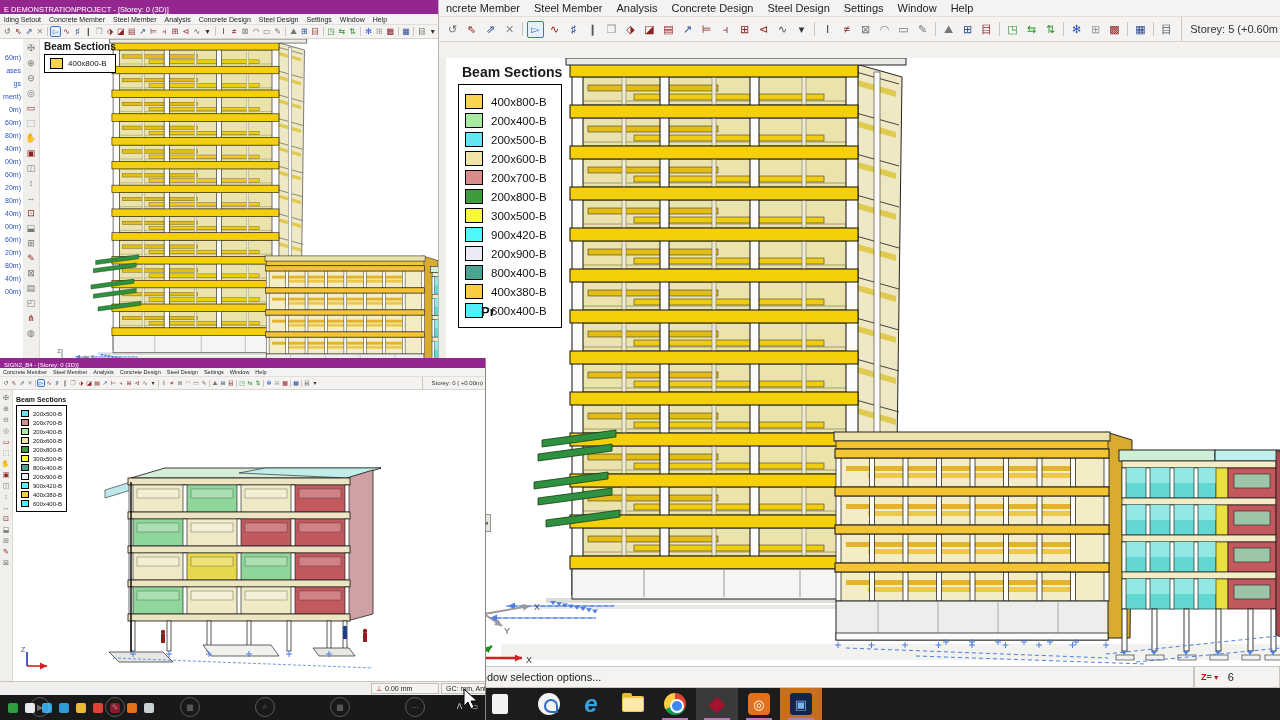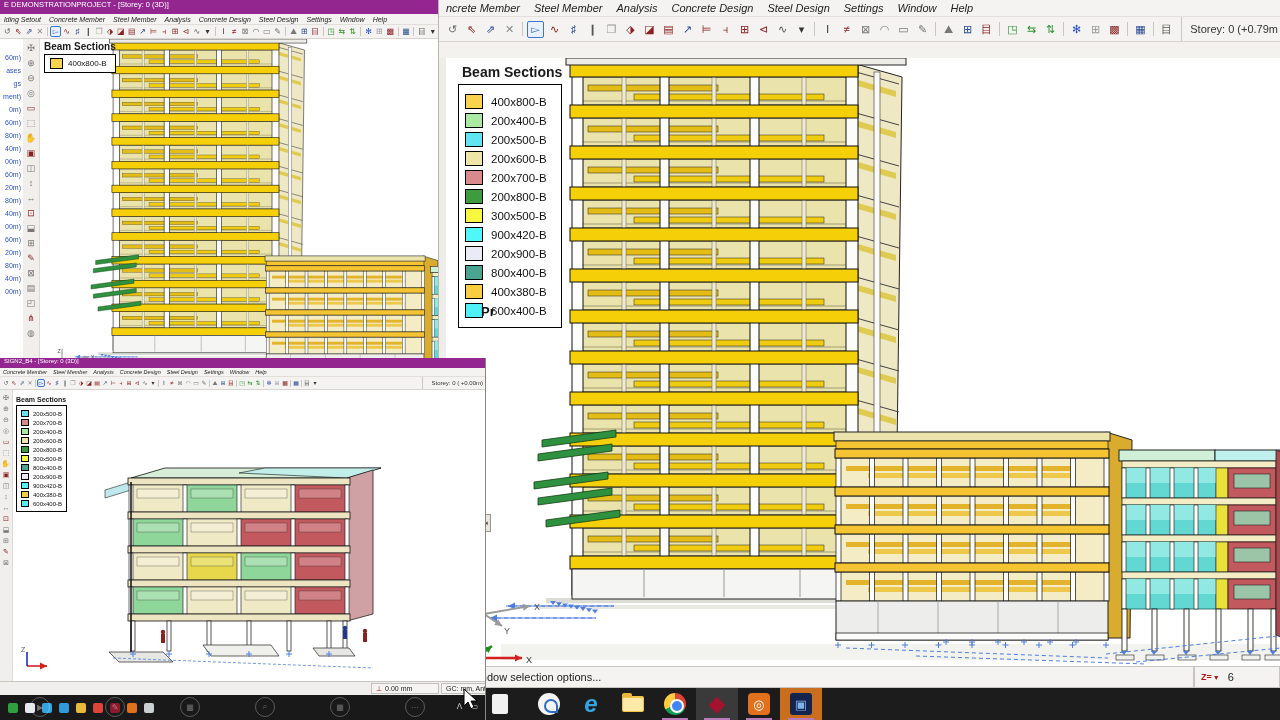--- a/index.html
+++ b/index.html
@@ -1,25 +1,25 @@
 <!DOCTYPE html>
 <html><head>
 <meta charset="utf-8">
 <style>
   * { margin:0; padding:0; box-sizing:border-box; }
   html,body { width:1280px; height:720px; overflow:hidden; background:#000;
     font-family:"Liberation Sans", sans-serif; }
   #screen { position:relative; width:1280px; height:720px; background:#101010; overflow:hidden; }
 
   .win { position:absolute; background:#F3F2EF; overflow:hidden; border-left:1px solid #B9B5AF; }
-  .titlebar { background:#93278F; color:#fff; display:flex; align-items:flex-start;
+  .titlebar { background:#93278F; color:#fff; display:flex; align-items:flex-end;
     padding-left:4px; white-space:nowrap; overflow:hidden; }
   .menubar { background:#F4F3F1; display:flex; align-items:center; white-space:nowrap;
     overflow:hidden; border-bottom:1px solid #E2DFDA; color:#222; }
-  .menu-item { padding:0 7px; cursor:default;font-style:italic; }
+  .menu-item { padding:0 7px; cursor:default; }
   .toolbar { background:#F4F3F1; display:flex; align-items:center; white-space:nowrap;
     overflow:hidden; border-bottom:1px solid #D8D5D0; position:relative; }
   .ticon { display:inline-flex; align-items:center; justify-content:center;
     width:17px; height:17px; font-size:11px; line-height:1; margin:0 1px; border-radius:2px; }
   .ticon.boxed { border:1px solid #3B77D0; background:#E8F0FC; }
   .tsep { width:1px; height:14px; background:#C9C6C0; margin:0 3px; }
   .sm .ticon { width:11px; height:11px; font-size:8px; margin:0; }
   .sm .tsep { height:9px; margin:0 2px; }
   .xs .ticon { width:8px; height:8px; font-size:6px; margin:0; }
   .xs .tsep { height:7px; margin:0 1px; }
@@ -148,21 +148,21 @@
     <span class="menu-item">ncrete Member</span>
         <span class="menu-item">Steel Member</span>
         <span class="menu-item">Analysis</span>
         <span class="menu-item">Concrete Design</span>
         <span class="menu-item">Steel Design</span>
         <span class="menu-item">Settings</span>
         <span class="menu-item">Window</span>
         <span class="menu-item">Help</span>
       </div>
     <div class="toolbar" id="tb-main">
-      <span class="storey-label">Storey: 0 (+0.79m</span>
+      <span class="storey-label">Storey: 5 (+0.60m</span>
     <span class="ticon" style="color: rgb(102, 102, 102);">↺</span>
         <span class="ticon" style="color: rgb(138, 32, 32);">⇖</span>
         <span class="ticon" style="color: rgb(39, 73, 143);">⇗</span>
         <span class="ticon" style="color: rgb(136, 136, 136);">✕</span>
         <div class="tsep"></div>
         <span class="ticon boxed" style="color: rgb(47, 99, 196);">▻</span>
         <span class="ticon" style="color: rgb(138, 32, 32);">∿</span>
         <span class="ticon" style="color: rgb(39, 73, 143);">♯</span>
         <span class="ticon" style="color: rgb(85, 85, 85);">❙</span>
         <span class="ticon" style="color: rgb(153, 153, 153);">❒</span>

